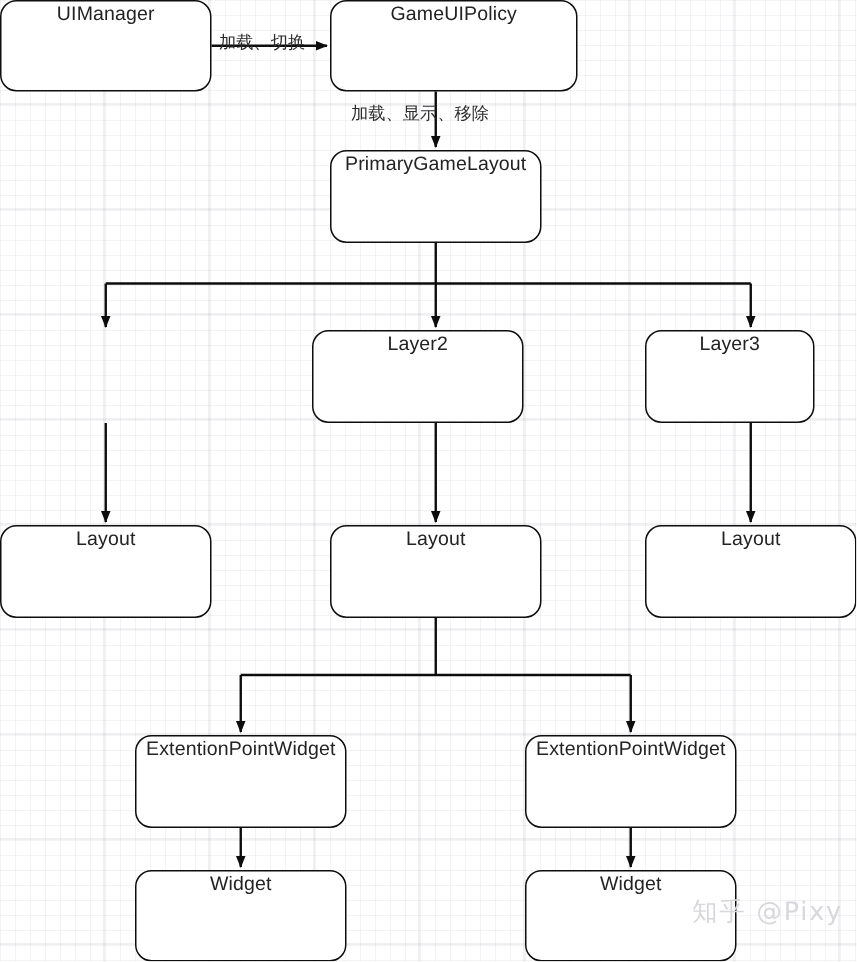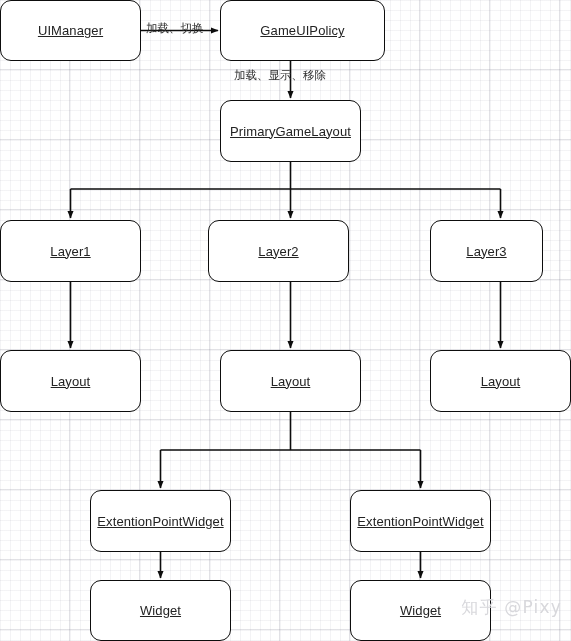--- a/index.html
+++ b/index.html
@@ -38,28 +38,27 @@
     height: 641px;
     pointer-events: none;
   }
   .node {
     position: absolute;
     box-sizing: border-box;
     background: #ffffff;
     border: 1.6px solid #0d0d0d;
     border-radius: 11px;
     display: flex;
-    align-items: center;
+    align-items: flex-start;
     justify-content: center;
     color: #232323;
     font-size: 13px;
     letter-spacing: 0.1px;
     text-align: center;
     z-index: 2;
-    text-decoration: underline;
   }
   .edge-label {
     position: absolute;
     z-index: 3;
     color: #2b2b2b;
     font-size: 11.5px;
     white-space: nowrap;
     background: transparent;
     font-family: "DejaVu Sans", "Liberation Sans", sans-serif;
   }
@@ -119,23 +118,20 @@
   </div>
 
   <div class="node" style="left:220px; top:0px; width:165px; height:61px;">
     <span>GameUIPolicy</span>
   </div>
 
   <div class="node" style="left:220px; top:100px; width:141px; height:62px;">
     <span>PrimaryGameLayout</span>
   </div>
 
-  <div class="node" style="left:0px; top:220px; width:141px; height:62px;">
-    <span>Layer1</span>
-  </div>
 
   <div class="node" style="left:208px; top:220px; width:141px; height:62px;">
     <span>Layer2</span>
   </div>
 
   <div class="node" style="left:430px; top:220px; width:113px; height:62px;">
     <span>Layer3</span>
   </div>
 
   <div class="node" style="left:0px; top:350px; width:141px; height:62px;">

